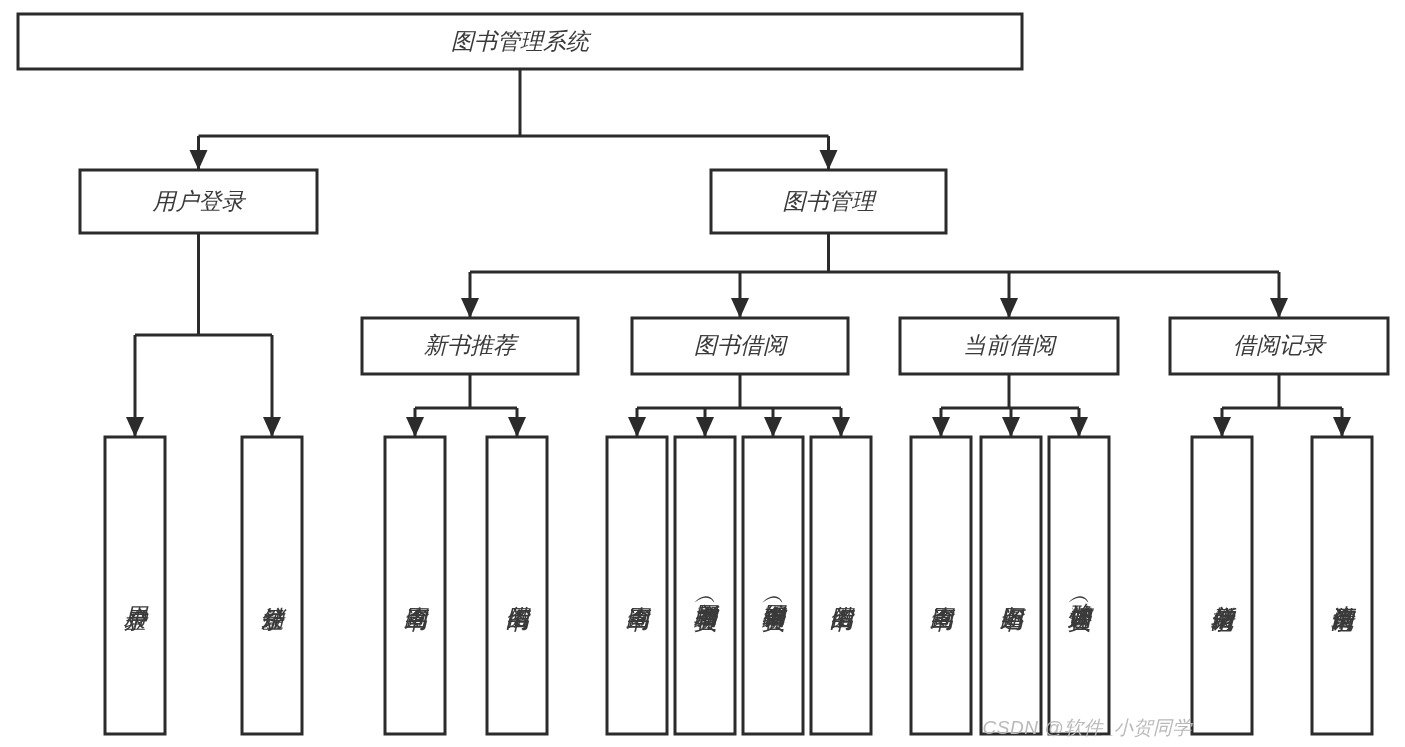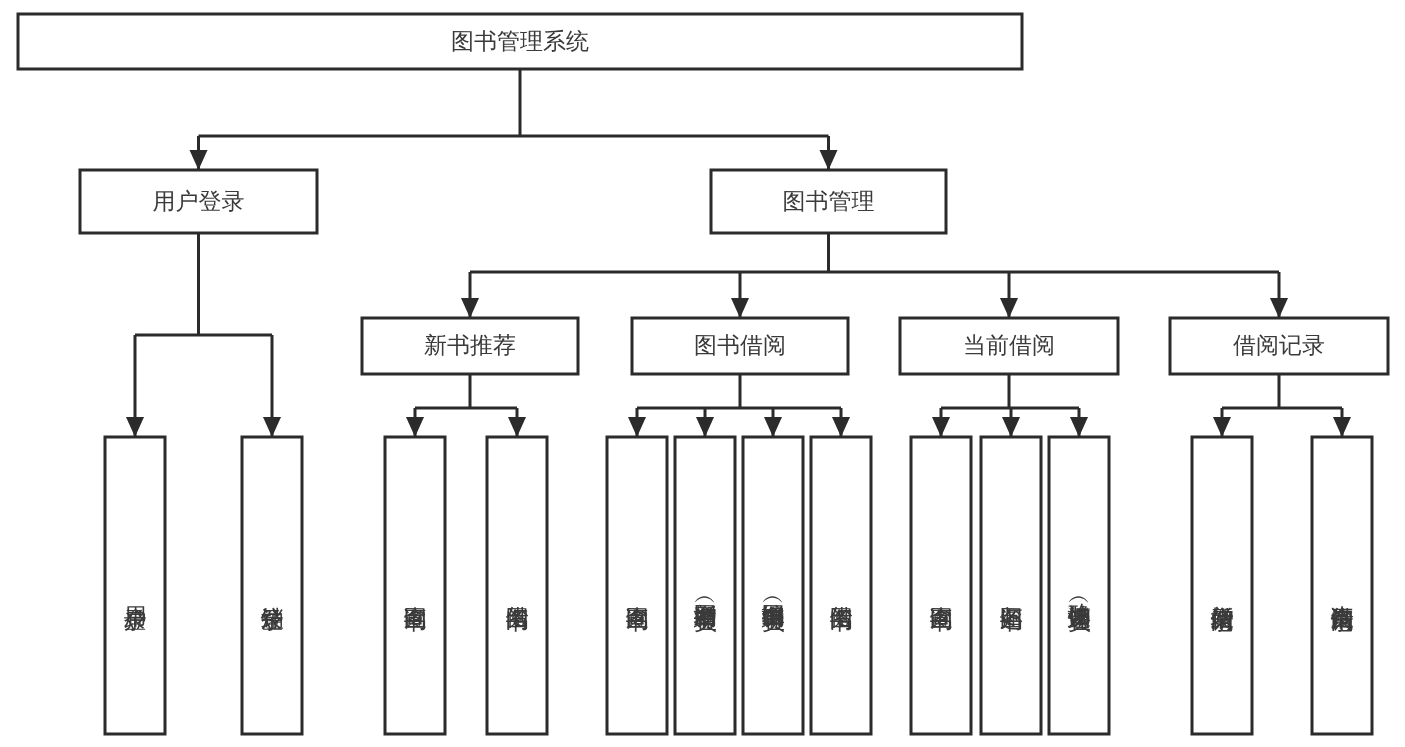--- a/index.html
+++ b/index.html
@@ -11,20 +11,21 @@
     width: 1405px;
     height: 747px;
     font-family: "Liberation Sans", "DejaVu Sans", sans-serif;
     overflow: hidden;
   }
   #diagram-root {
     position: relative;
     width: 1200px;
     height: 747px;
     background: #ffffff;
+    font-style: italic;
   }
   svg#tree-svg {
     position: absolute;
     left: 0;
     top: 0;
     width: 1405px;
     height: 747px;
     display: block;
   }
   .node-rect {
@@ -205,14 +206,15 @@
         <span class="vlabel-text">确认归还（管理员）</span>
       </div>
       <div class="vlabel-wrap" style="left: 1192px; top: 451px; width: 60px; height: 277px; align-items: center;">
         <span class="vlabel-text">新增借阅记录</span>
       </div>
       <div class="vlabel-wrap" style="left: 1312px; top: 451px; width: 60px; height: 277px; align-items: center;">
         <span class="vlabel-text">查询借阅记录</span>
       </div>
     </div>
 
+  <div id="watermark">CSDN @软件_小贺同学</div>
 
 </div>
 
 </body></html>

